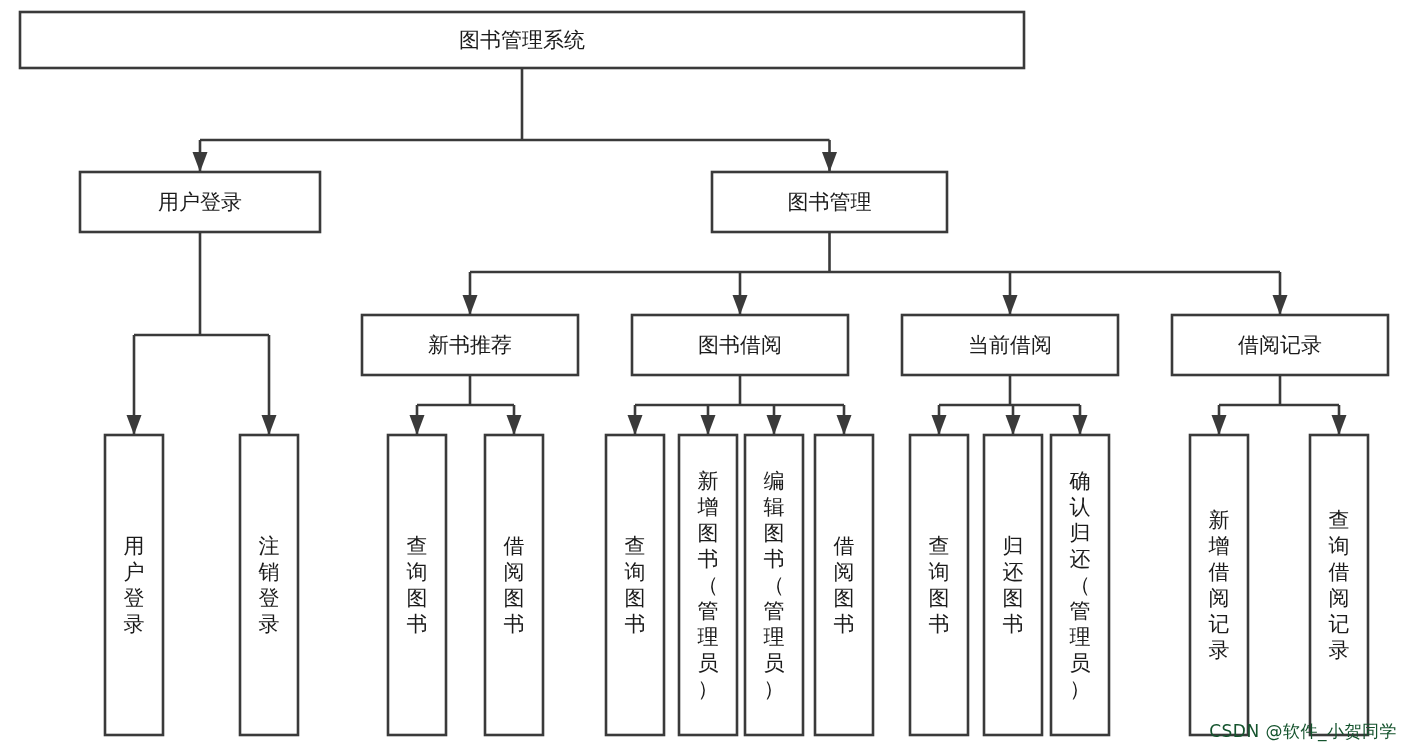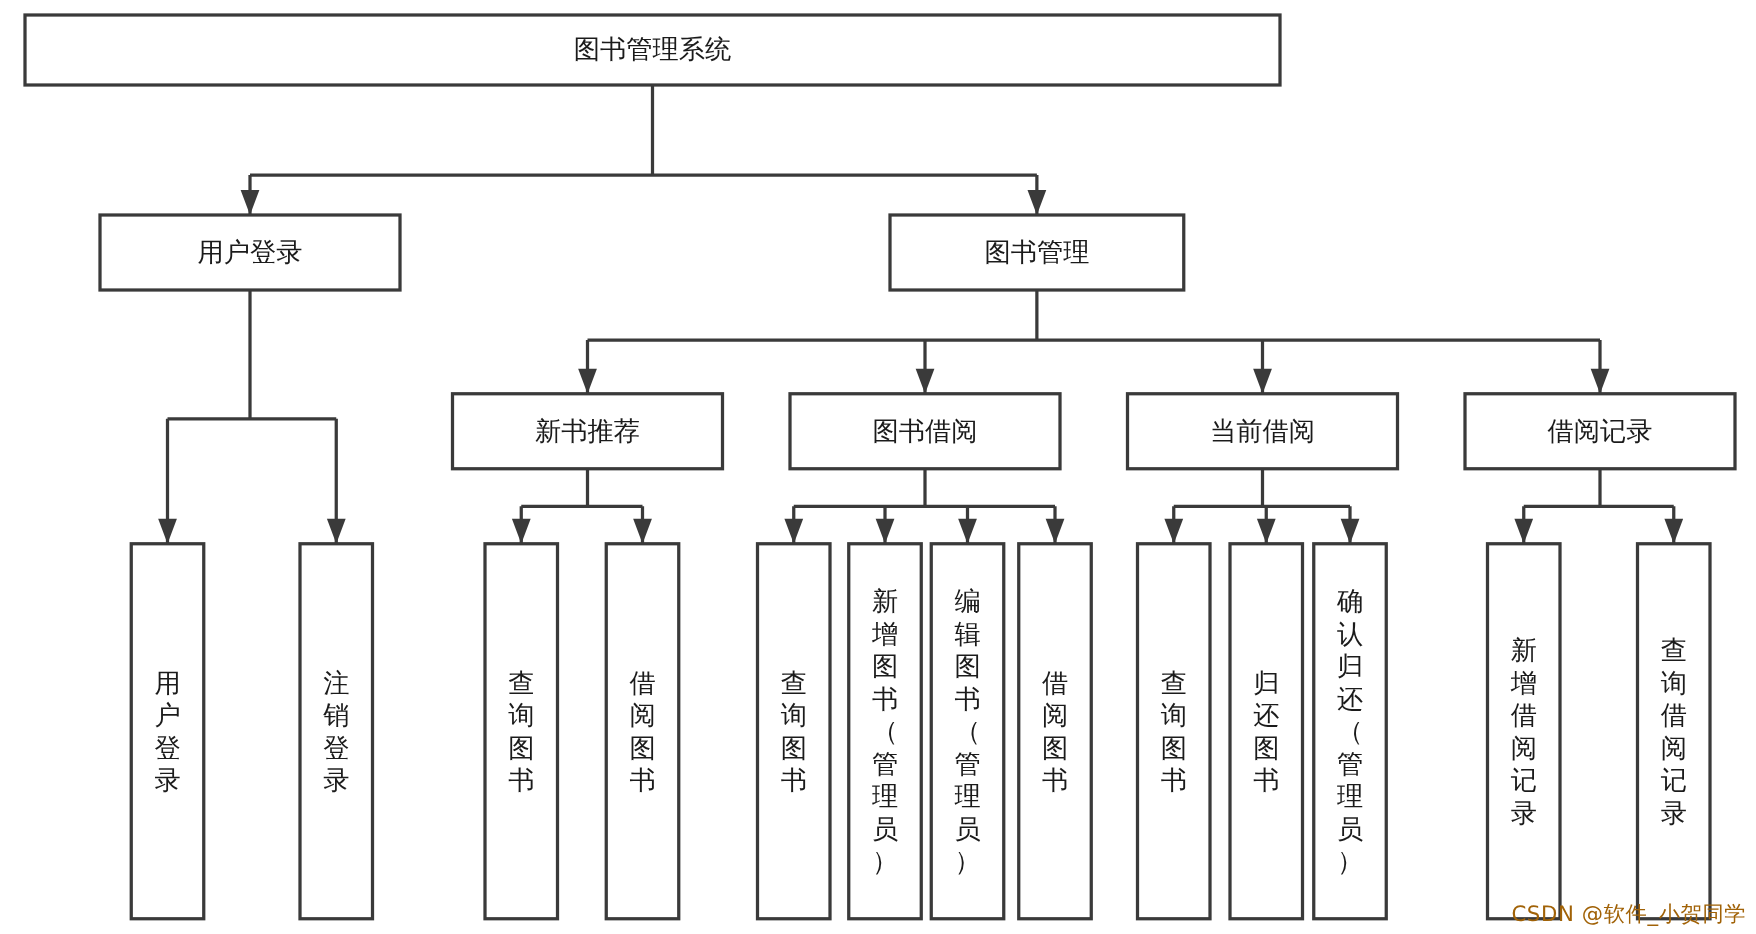--- a/index.html
+++ b/index.html
@@ -54,21 +54,21 @@
     font-size: 21px;
     fill: #1b1b1b;
     text-anchor: middle;
   }
   .watermark {
     position: absolute;
     right: 8px;
     bottom: 4px;
     font-family: "DejaVu Sans", "Liberation Sans", sans-serif;
     font-size: 17px;
-    color: #a16207;
+    color: #14532d;
     letter-spacing: 0.5px;
     white-space: nowrap;
     user-select: none;
   }
 </style>
 </head>
 <body>
 
 <div id="chart-root">
   <svg class="flow" viewBox="0 0 1405 747">

